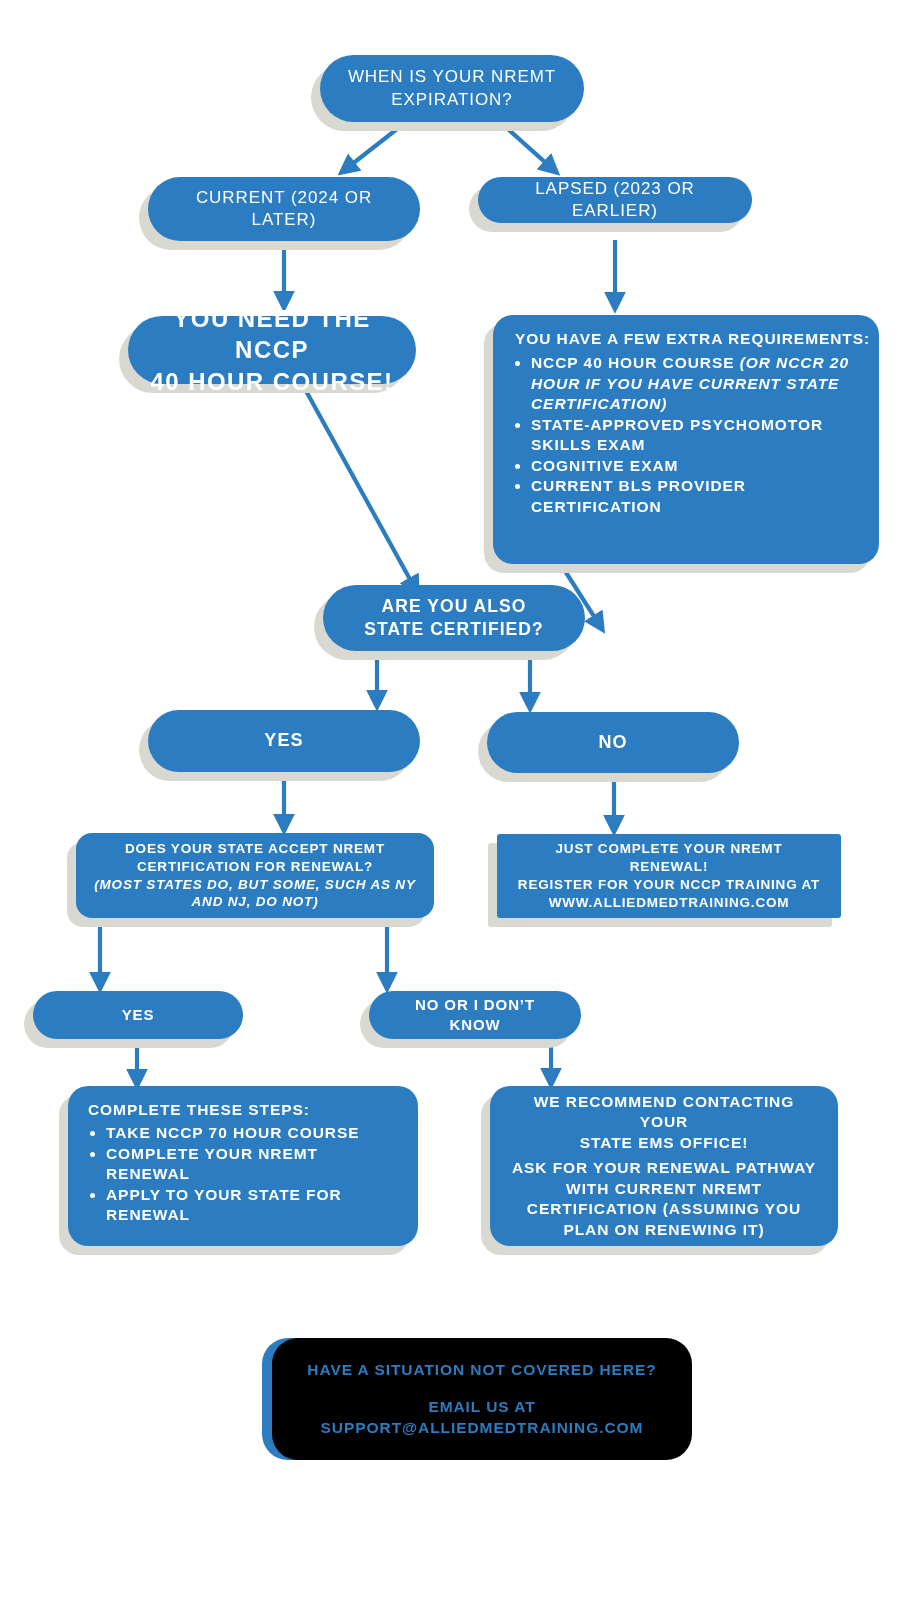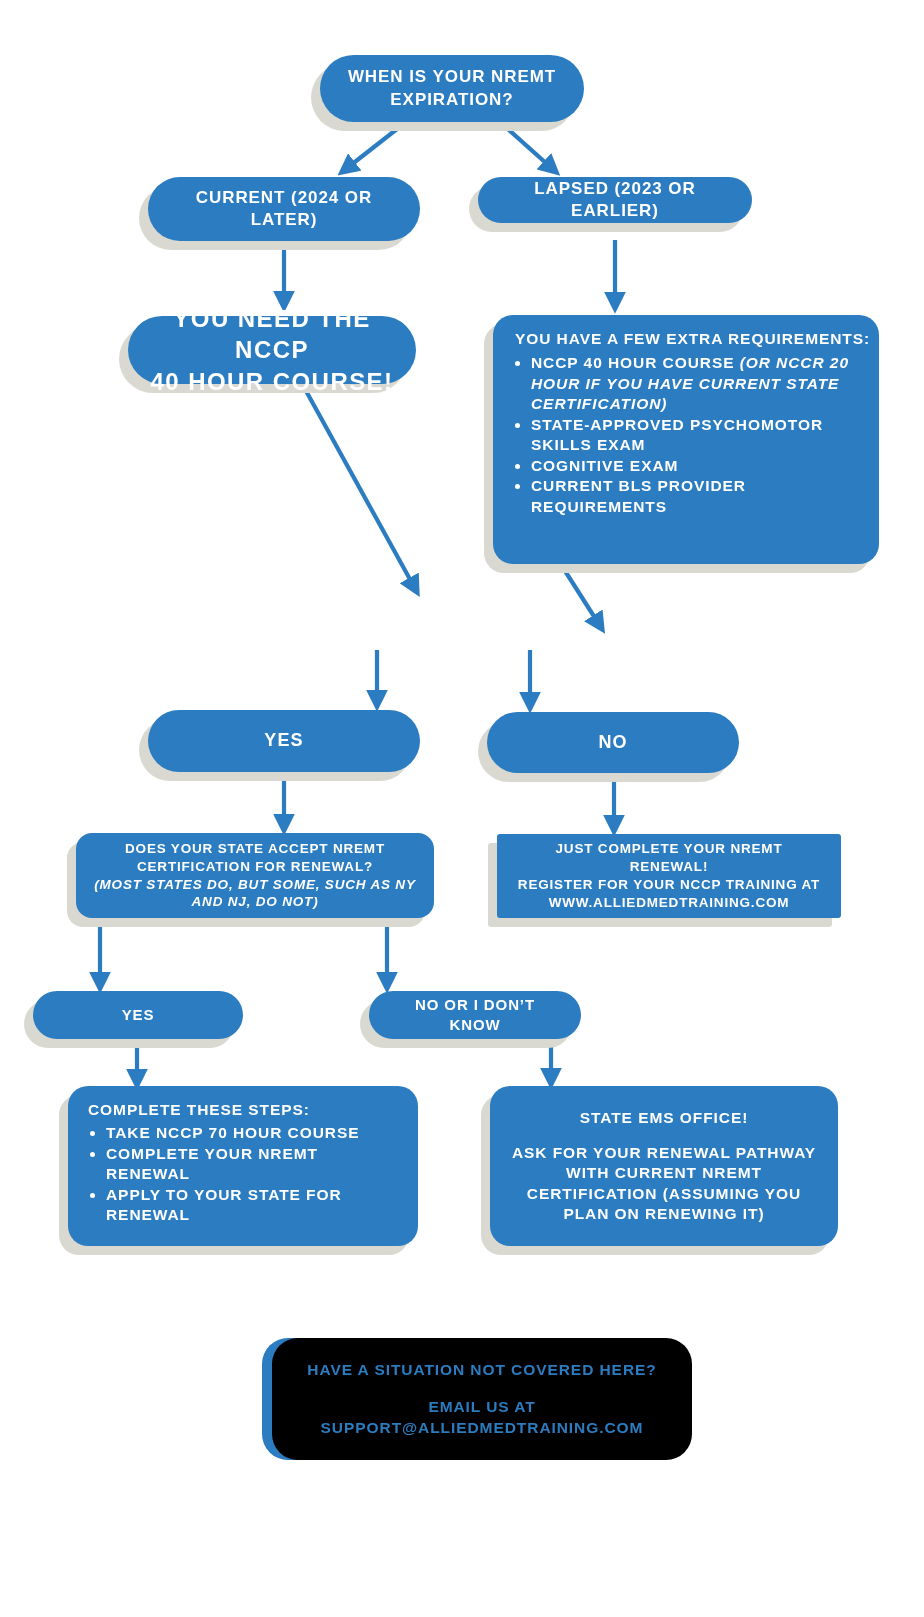--- a/index.html
+++ b/index.html
@@ -35,21 +35,21 @@
     justify-content: center;
     text-align: center;
     letter-spacing: 0.06em;
     font-weight: bold;
     box-shadow: -9px 9px 0 0 #d9d9d1;
     z-index: 2;
     padding: 6px 18px;
     line-height: 1.32;
   }
   .node.light {
-    font-weight: bold;
+    font-weight: normal;
     letter-spacing: 0.055em;
   }
   .node.rect { border-radius: 20px; }
   .node.left { align-items: flex-start; text-align: left; }
   .node .hdr { display: block; width: 100%; }
   .node ul {
     margin: 0;
     padding: 0 0 0 26px;
     list-style: disc;
     text-align: left;
@@ -133,25 +133,29 @@
       <li>
         <span>NCCP 40 HOUR COURSE </span><span class="it">(OR NCCR 20 HOUR IF YOU HAVE CURRENT STATE CERTIFICATION)</span>
       </li>
       <li>
         <span>STATE-APPROVED PSYCHOMOTOR SKILLS EXAM</span>
       </li>
       <li>
         <span>COGNITIVE EXAM</span>
       </li>
       <li>
-        <span>CURRENT BLS PROVIDER REQUIREMENTS</span>
+        <span>CURRENT BLS PROVIDER CERTIFICATION</span>
       </li>
     </ul>
   </div>
 
+  <div class="node" style="left:323px; top:585px; width:262px; height:66px; font-size:17.5px;">
+    <span class="hdr">ARE YOU ALSO</span>
+    <span class="hdr">STATE CERTIFIED?</span>
+  </div>
 
   <div class="node" style="left:148px; top:710px; width:272px; height:62px; font-size:18px;">
     <span class="hdr">YES</span>
   </div>
 
   <div class="node" style="left:487px; top:712px; width:252px; height:61px; font-size:18px;">
     <span class="hdr">NO</span>
   </div>
 
   <div class="node rect" style="left:76px; top:833px; width:358px; height:85px; font-size:13.5px; border-radius:16px;">
@@ -180,20 +184,21 @@
   <div class="node rect left" style="left:68px; top:1086px; width:350px; height:160px; font-size:15.5px; padding:14px 14px 12px 12px; align-items:flex-start; justify-content:flex-start;">
     <span class="hdr" style="padding-left:8px;">COMPLETE THESE STEPS:</span>
     <ul style="margin-top:3px;">
       <li>TAKE NCCP 70 HOUR COURSE</li>
       <li>COMPLETE YOUR NREMT RENEWAL</li>
       <li>APPLY TO YOUR STATE FOR RENEWAL</li>
     </ul>
   </div>
 
   <div class="node rect" style="left:490px; top:1086px; width:348px; height:160px; font-size:15.5px;">
+    <span class="hdr">WE RECOMMEND CONTACTING YOUR</span>
     <span class="hdr">STATE EMS OFFICE!</span>
     <span class="gap"></span>
     <span class="hdr">ASK FOR YOUR RENEWAL PATHWAY</span>
     <span class="hdr">WITH CURRENT NREMT</span>
     <span class="hdr">CERTIFICATION (ASSUMING YOU</span>
     <span class="hdr">PLAN ON RENEWING IT)</span>
   </div>
 
   <div class="footer-node" style="left:272px; top:1338px; width:420px; height:122px; font-size:15.5px;">
     <span class="hdr">HAVE A SITUATION NOT COVERED HERE?</span>

